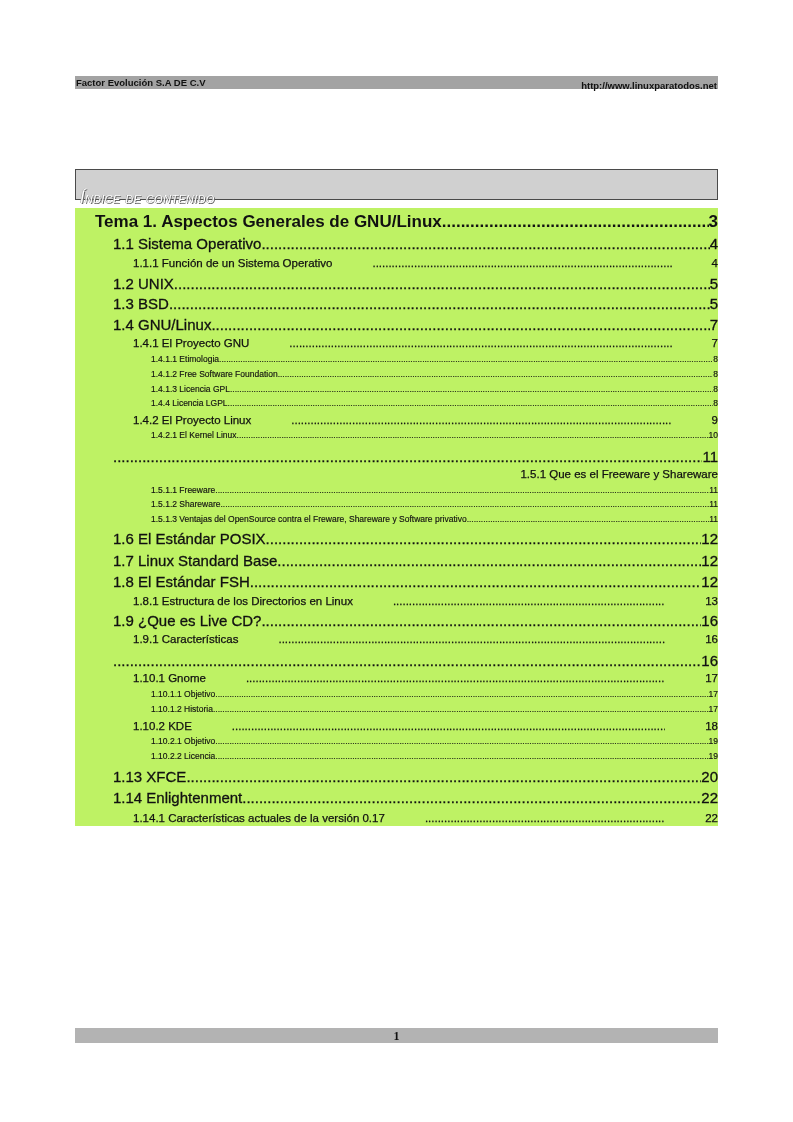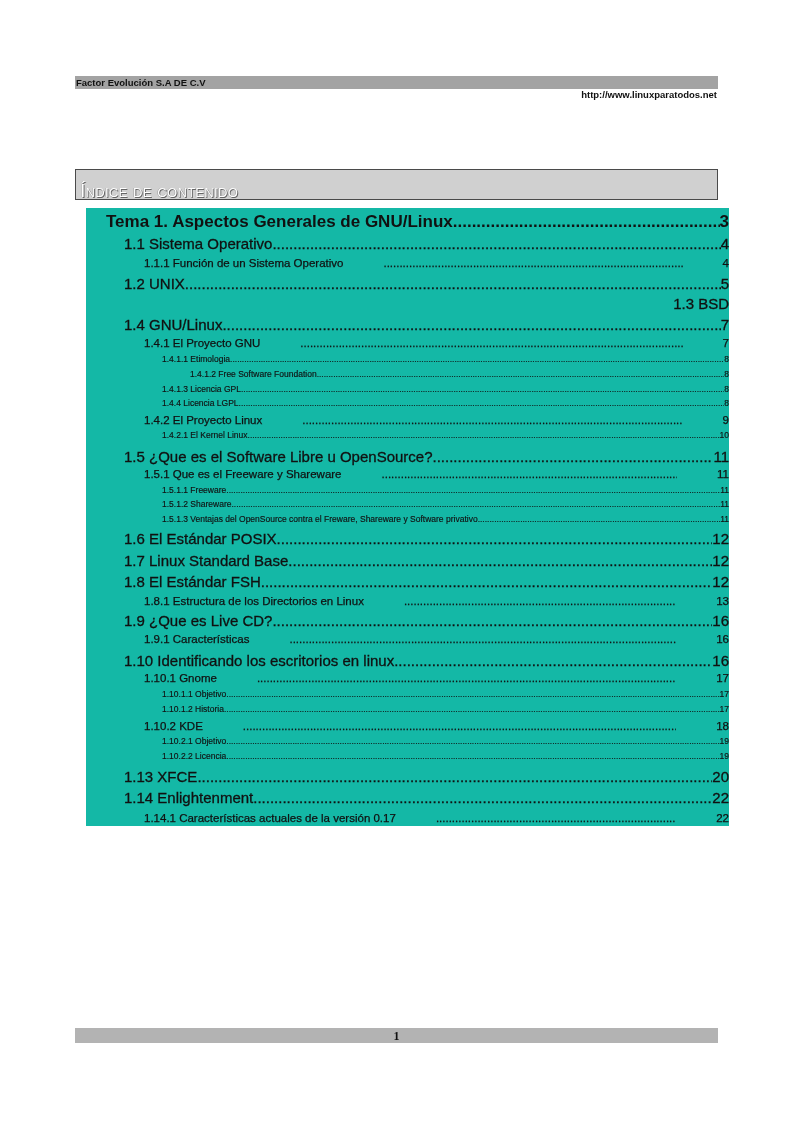--- a/index.html
+++ b/index.html
@@ -1,22 +1,22 @@
 <!DOCTYPE html>
 <html><head>
   <meta charset="utf-8">
   <style>
     html, body { margin:0; padding:0; background:#ffffff; }
     body { width:793px; height:1122px; position:relative; overflow:hidden; font-family:"Liberation Sans", sans-serif; color:#111; }
     .header-bar { position:absolute; left:75px; top:76px; width:643px; height:13px; background:#a3a3a3; font-size:9.5px; font-weight:bold; line-height:13px; }
     .header-bar .left { position:absolute; left:1px; top:0; }
-    .header-bar .right { position:absolute; right:1px; top:12px; }
+    .header-bar .right { position:absolute; right:1px; top:3px; }
     .index-title { position:absolute; left:75px; top:169px; width:641px; height:29px; background:#d0d0d0; border:1px solid #4a4a4a; }
-    .index-title span { position:absolute; left:4px; top:10px; font-size:19px; color:#ffffff; font-variant:small-caps; letter-spacing:0.3px; text-shadow:1px 1px 0 #666, -0.5px -0.5px 0 #999; }
-    .toc { position:absolute; left:86px; top:208px; width:643px; height:618px; background:#14b8a6; }
+    .index-title span { position:absolute; left:4px; top:19px; font-size:16px; color:#ffffff; font-variant:small-caps; letter-spacing:0.3px; text-shadow:1px 1px 0 #666, -0.5px -0.5px 0 #999;font-style:italic; }
+    .toc { position:absolute; left:75px; top:208px; width:643px; height:618px; background:#bef264; }
     .row { position:absolute; right:0; display:flex; align-items:flex-end; white-space:nowrap; overflow:hidden; font-weight:bold; color:#111; }
     .row .label { flex:0 0 auto; }
     .row .dots { flex:1 1 auto; overflow:hidden; white-space:nowrap; letter-spacing:0; }
     .row .page { flex:0 0 auto; }
     .l0 { left:20px; font-size:17px; height:20px; line-height:20px; }
     .l1 { left:38px; font-size:15px; height:18px; line-height:18px; font-weight:normal; -webkit-text-stroke:0.3px #111; }
     .l2 { left:58px; font-size:11.5px; height:14px; line-height:14px; font-weight:normal;gap:40px; -webkit-text-stroke:0.25px #111; }
     .l3 { left:76px; font-size:8.5px; height:11px; line-height:11px; font-weight:normal; -webkit-text-stroke:0.15px #111; }
     .footer-bar { position:absolute; left:75px; top:1028px; width:643px; height:15px; background:#b3b3b3; text-align:center; font-family:"Liberation Serif", serif; font-size:12px; font-weight:bold; line-height:16px; }
   </style>
@@ -46,41 +46,41 @@
     <div class="row l2" style="top: 48px;">
       <span class="label">1.1.1 Función de un Sistema Operativo</span>
       <span class="dots">............................................................................................................................................................................................................................................................................................................</span>
       <span class="page">4</span>
     </div>
     <div class="row l1" style="top: 67px;">
       <span class="label">1.2 UNIX</span>
       <span class="dots">............................................................................................................................................................................................................................................................................................................</span>
       <span class="page">5</span>
     </div>
-    <div class="row l1" style="top: 87px; flex-direction: column;">
+    <div class="row l1" style="top: 87px;">
       <span class="label">1.3 BSD</span>
       <span class="dots">............................................................................................................................................................................................................................................................................................................</span>
       <span class="page">5</span>
     </div>
     <div class="row l1" style="top: 108px;">
       <span class="label">1.4 GNU/Linux</span>
       <span class="dots">............................................................................................................................................................................................................................................................................................................</span>
       <span class="page">7</span>
     </div>
     <div class="row l2" style="top: 128px;">
       <span class="label">1.4.1 El Proyecto GNU</span>
       <span class="dots">............................................................................................................................................................................................................................................................................................................</span>
       <span class="page">7</span>
     </div>
     <div class="row l3" style="top: 146px;">
       <span class="label">1.4.1.1 Etimologia</span>
       <span class="dots">............................................................................................................................................................................................................................................................................................................</span>
       <span class="page">8</span>
     </div>
-    <div class="row l3" style="top: 161px; margin-left: 28px;">
+    <div class="row l3" style="top: 161px;">
       <span class="label">1.4.1.2 Free Software Foundation</span>
       <span class="dots">............................................................................................................................................................................................................................................................................................................</span>
       <span class="page">8</span>
     </div>
     <div class="row l3" style="top: 176px;">
       <span class="label">1.4.1.3 Licencia GPL </span>
       <span class="dots">............................................................................................................................................................................................................................................................................................................</span>
       <span class="page">8</span>
     </div>
     <div class="row l3" style="top: 190px;">
@@ -92,25 +92,24 @@
       <span class="label">1.4.2 El Proyecto Linux</span>
       <span class="dots">............................................................................................................................................................................................................................................................................................................</span>
       <span class="page">9</span>
     </div>
     <div class="row l3" style="top: 222px;">
       <span class="label">1.4.2.1 El Kernel Linux</span>
       <span class="dots">............................................................................................................................................................................................................................................................................................................</span>
       <span class="page">10</span>
     </div>
     <div class="row l1" style="top: 240px;">
-      <span class="label">1.5 ¿Que es el Software Libre u OpenSource?</span>
-      <span class="dots">............................................................................................................................................................................................................................................................................................................</span>
-      <span class="page">11</span>
-    </div>
-    <div class="row l2" style="top: 259px;">
+      <span class="dots">............................................................................................................................................................................................................................................................................................................</span>
+      <span class="page">11</span>
+    </div>
+    <div class="row l2" style="top: 259px; flex-direction: column;">
       <span class="label">1.5.1 Que es el Freeware y Shareware</span>
       <span class="dots">............................................................................................................................................................................................................................................................................................................</span>
       <span class="page">11</span>
     </div>
     <div class="row l3" style="top: 277px;">
       <span class="label">1.5.1.1 Freeware</span>
       <span class="dots">............................................................................................................................................................................................................................................................................................................</span>
       <span class="page">11</span>
     </div>
     <div class="row l3" style="top: 291px;">
@@ -147,21 +146,20 @@
       <span class="label">1.9 ¿Que es Live CD?</span>
       <span class="dots">............................................................................................................................................................................................................................................................................................................</span>
       <span class="page">16</span>
     </div>
     <div class="row l2" style="top: 424px;">
       <span class="label">1.9.1 Características</span>
       <span class="dots">............................................................................................................................................................................................................................................................................................................</span>
       <span class="page">16</span>
     </div>
     <div class="row l1" style="top: 444px;">
-      <span class="label">1.10 Identificando los escritorios en linux</span>
       <span class="dots">............................................................................................................................................................................................................................................................................................................</span>
       <span class="page">16</span>
     </div>
     <div class="row l2" style="top: 463px;">
       <span class="label">1.10.1 Gnome</span>
       <span class="dots">............................................................................................................................................................................................................................................................................................................</span>
       <span class="page">17</span>
     </div>
     <div class="row l3" style="top: 481px;">
       <span class="label">1.10.1.1 Objetivo</span>

